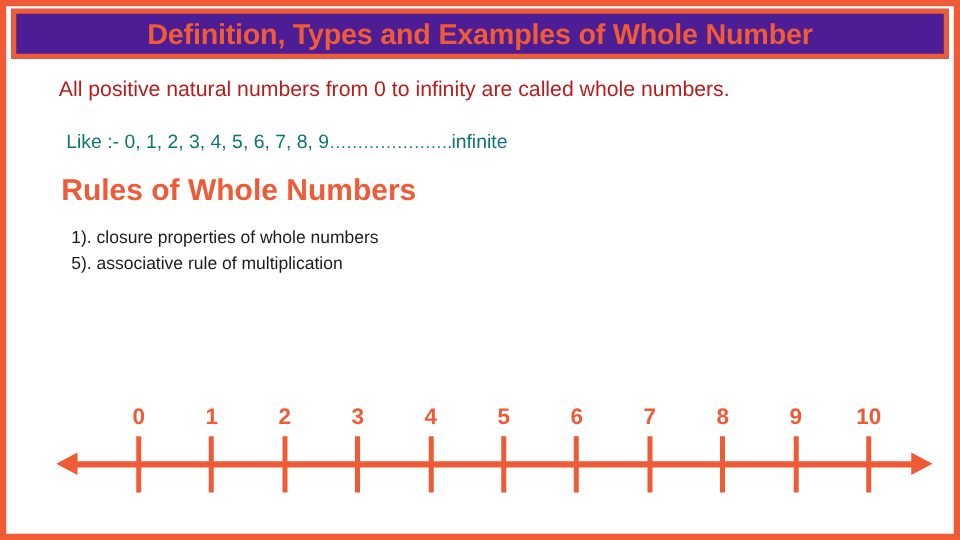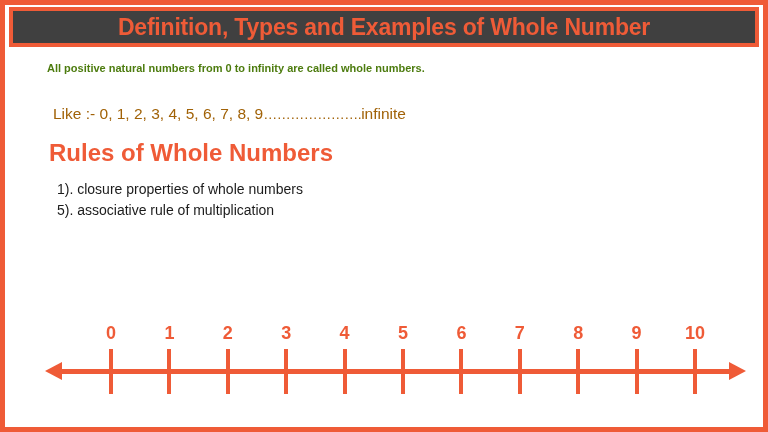--- a/index.html
+++ b/index.html
@@ -21,51 +21,50 @@
   }
 
   
   .title-box {
     position: absolute;
     left: 4px;
     top: 2px;
     width: 750px;
     height: 40px;
     border: 4px solid #ef5b37;
-    background: #404040;
+    background: #4c1d95;
     display: flex;
     align-items: center;
     justify-content: center;
   }
   .title-text {
     color: #ef5b37;
     font-size: 23px;
     font-weight: bold;
     letter-spacing: -0.2px;
     white-space: nowrap;
     font-family: "Liberation Sans", sans-serif;
   }
 
   
   .intro-line {
     position: absolute;
     left: 42px;
     top: 57px;
-    font-size: 11px;
-    color: #4d7c0f;
-    white-space: nowrap;
-    font-weight: bold;
+    font-size: 17px;
+    color: #b91c1c;
+    white-space: nowrap;
   }
 
   .like-line {
     position: absolute;
     left: 48px;
     top: 100px;
     font-size: 15.5px;
-    color: #a16207;
+    color: #0f766e;
     white-space: nowrap;
   }
   .dots { letter-spacing: -0.5px; font-size: 14px; }
 
   .rules-heading {
     position: absolute;
     left: 44px;
     top: 134px;
     font-size: 24px;
     font-weight: bold;

